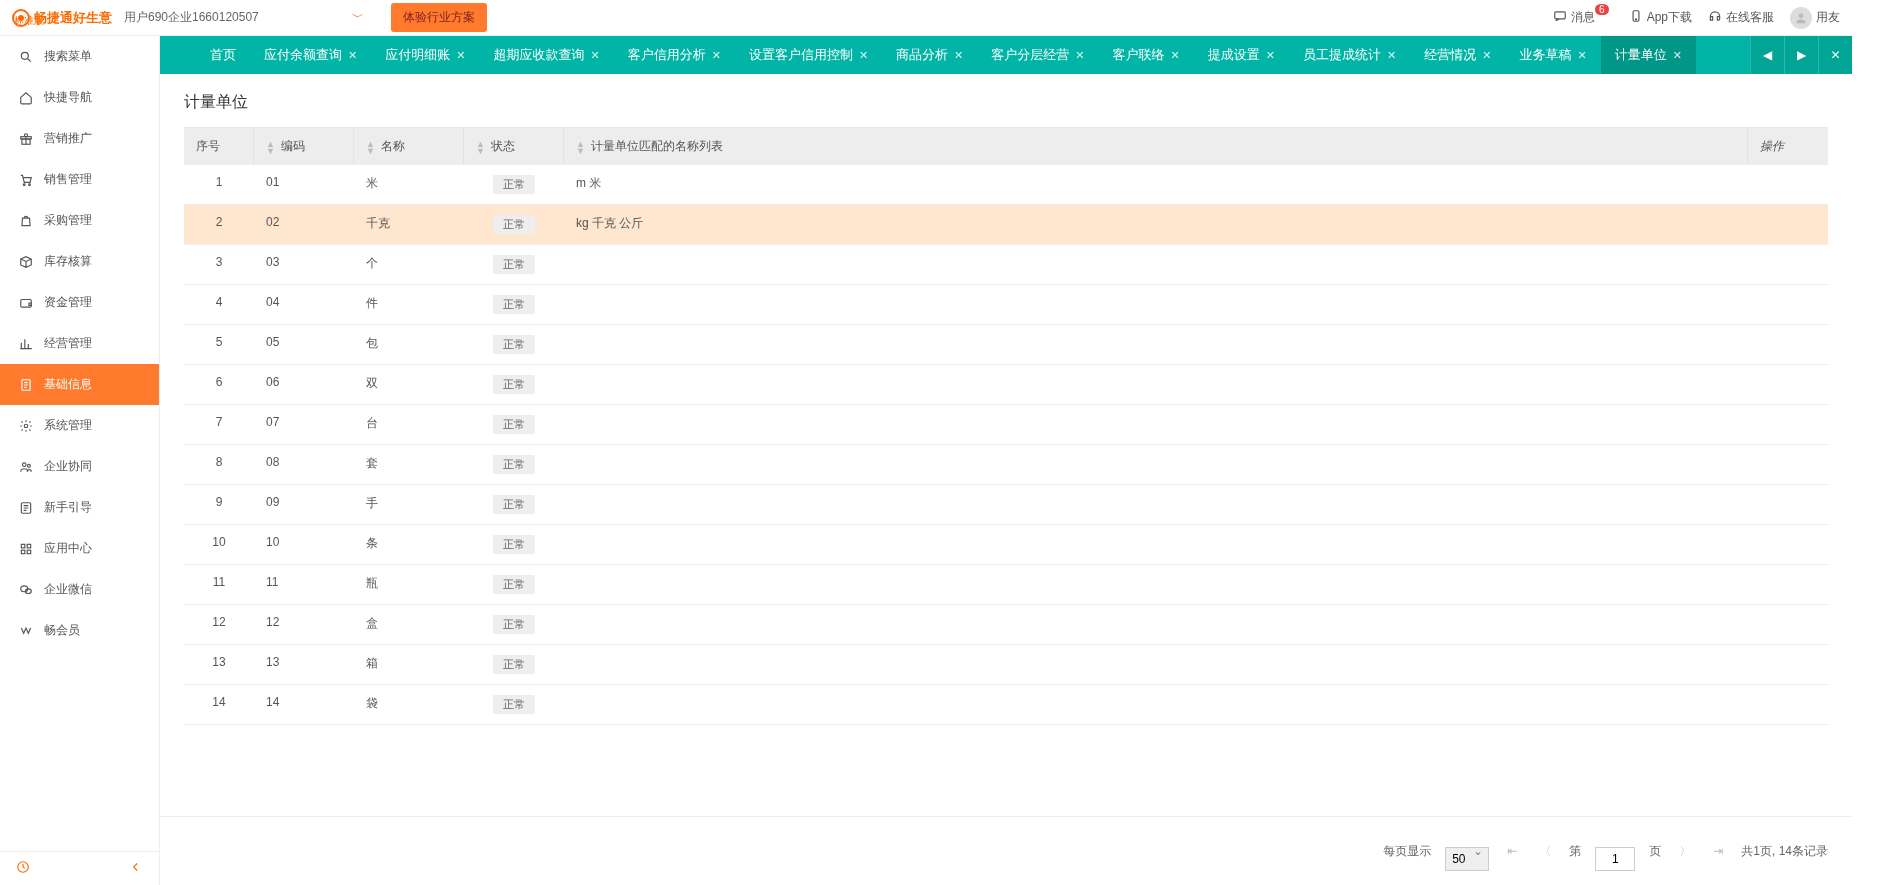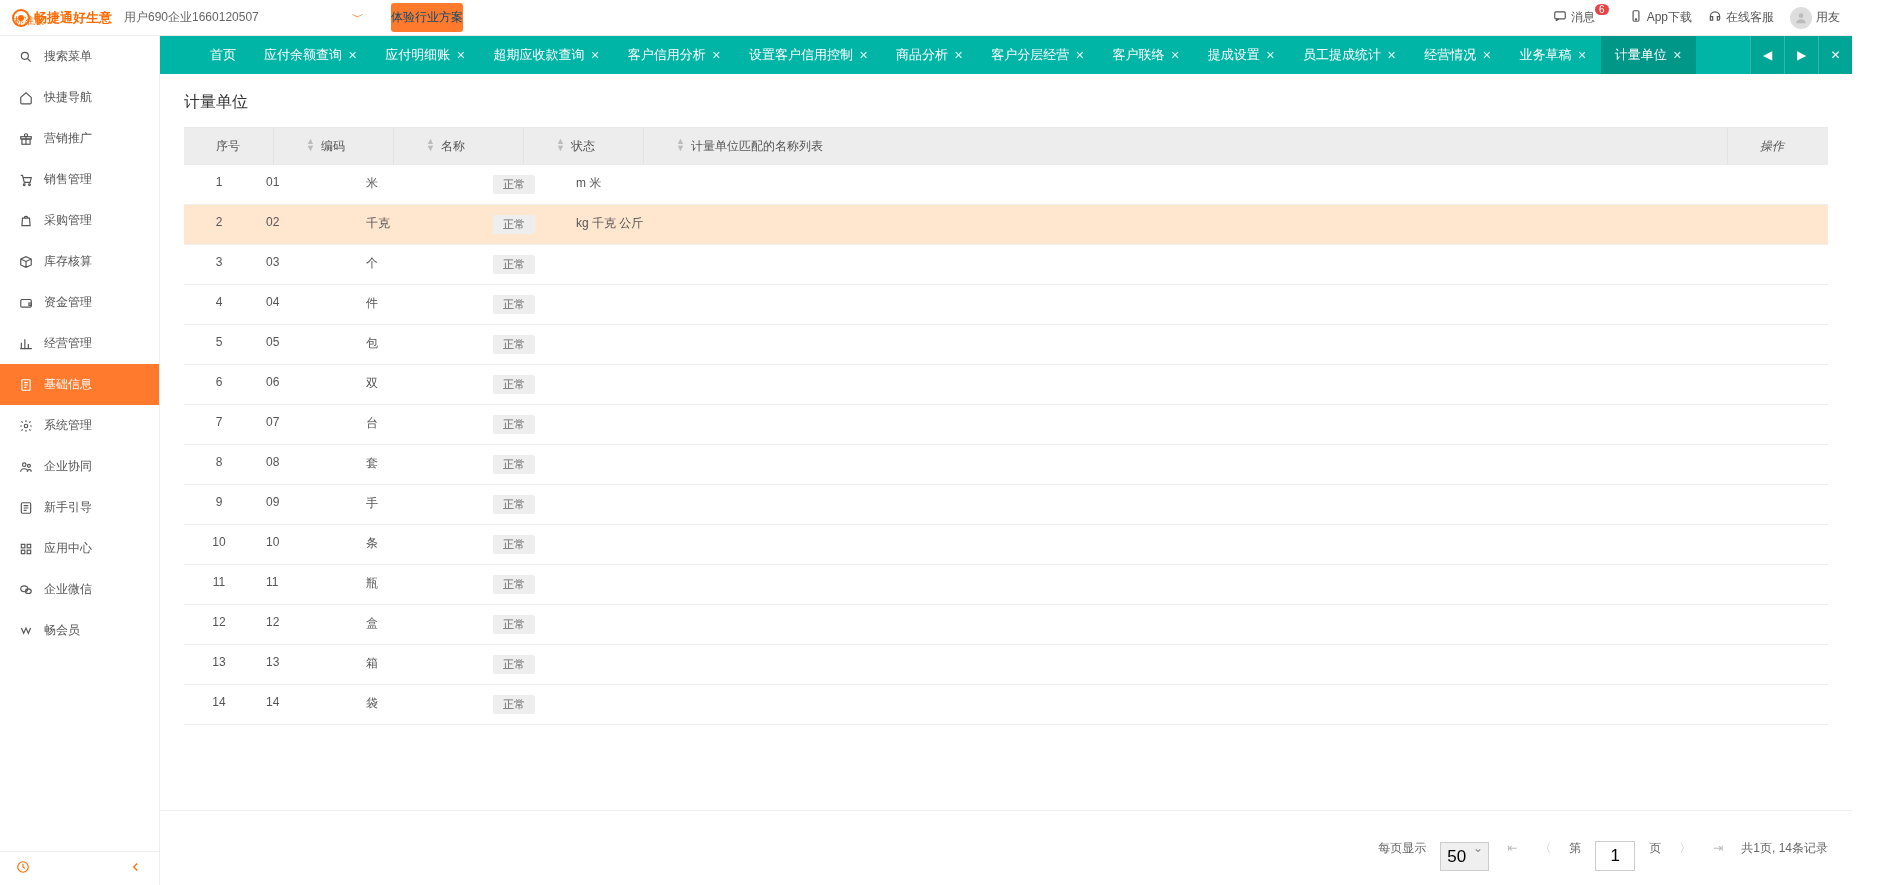--- a/index.html
+++ b/index.html
@@ -9,21 +9,21 @@
 
 
 .header { display: flex; align-items: center; height: 36px; padding: 0 12px; border-bottom: 1px solid #eee; }
 .logo { display: flex; align-items: center; margin-right: 12px; }
 .logo-circle { width: 18px; height: 18px; border: 2px solid #ff6a00; border-radius: 50%; margin-right: 4px; position: relative; }
 .logo-circle::after { content: ''; position: absolute; width: 6px; height: 6px; background: #ff6a00; border-radius: 50%; top: 4px; left: 4px; }
 .logo-text { color: #ff6a00; font-size: 13px; font-weight: bold; }
 .logo-sub { font-size: 10px; color: #ff6a00; position: absolute; top: 14px; left: 14px; }
 .tenant-select { display: flex; align-items: center; color: #666; margin-right: 27px; cursor: pointer; min-width: 240px; }
 .tenant-select .chev { color: #ff6a00; margin-left: auto; }
-.btn-orange { background: #ff7a2d; color: #0c4a6e; border: none; padding: 6px 0; border-radius: 3px; cursor: pointer; font-size: 12px; }
+.btn-orange { background: #ff7a2d; color: #7f1d1d; border: none; padding: 6px 12px; border-radius: 3px; cursor: pointer; font-size: 12px; }
 .header-right { margin-left: auto; display: flex; align-items: center; gap: 16px; }
 .hr-item { display: flex; align-items: center; gap: 4px; color: #555; cursor: pointer; }
 .badge { background: #e64545; color: #fff; border-radius: 8px; font-size: 10px; padding: 0 4px; position: relative; top: -8px; left: -4px; }
 .avatar { width: 22px; height: 22px; background: #ddd; border-radius: 50%; display: inline-flex; align-items: center; justify-content: center; color: #999; }
 
 
 .body { display: flex; flex: 1; overflow: hidden; }
 .sidebar { width: 160px; border-right: 1px solid #eee; background: #fff; display: flex; flex-direction: column; }
 .side-item { display: flex; align-items: center; gap: 10px; padding: 12px 18px; color: #555; cursor: pointer; }
 .side-item.active { background: #ff7a2d; color: #fff; }
@@ -39,35 +39,35 @@
 .tabs-ctrl { display: flex; margin-left: auto; }
 .tabs-ctrl .tbtn { width: 34px; display: flex; align-items: center; justify-content: center; border-left: 1px solid rgba(255,255,255,.2); cursor: pointer; }
 .tabs-ctrl .tbtn.teal { background: #00a596; }
 
 .content { flex: 1; padding: 18px 24px 0; display: flex; flex-direction: column; overflow: hidden; }
 .page-title { font-size: 16px; color: #333; margin-bottom: 14px; }
 
 .table { flex: 1; overflow: auto; border-top: 1px solid #e8e8e8; }
 .thead { display: flex; background: #ededed; color: #555; font-size: 12px; }
 .th, .td { padding: 10px 12px; border-right: 1px solid #e3e3e3; }
-.th { display: flex; align-items: flex-start; gap: 6px; margin-left: 20px; }
+.th { display: flex; align-items: flex-end; gap: 6px; }
 .col-idx { width: 70px; text-align: center; }
 .col-code { width: 100px; }
 .col-name { width: 110px; }
 .col-status { width: 100px; text-align: center; }
 .col-match { flex: 1; }
 .col-op { width: 80px; text-align: center; border-right: none; font-style: italic; }
 .sort { color: #bbb; font-size: 9px; line-height: 7px; }
 .tbody .row { display: flex; border-bottom: 1px solid #eee; }
 .tbody .row.hl { background: #ffe6cf; }
 .td { border-right: none; color: #555; }
 .status-tag { background: #eee; color: #666; padding: 2px 10px; border-radius: 2px; font-size: 11px; display: inline-block; }
 
 .pager { display: flex; align-items: center; justify-content: flex-end; gap: 14px; padding: 14px 24px; border-top: 1px solid #eee; color: #666; }
-.pager select, .pager input { border: 1px solid #ccc; padding: 4px 6px; font-size: 17px; margin-top: 16px; }
+.pager select, .pager input { border: 1px solid #ccc; padding: 4px 6px; font-size: 12px; margin-top: 16px; }
 .pager .pg-btn { color: #bbb; cursor: pointer; padding: 0 4px; }
 .pager input { width: 40px; text-align: center; }
 .pager .sel-wrap { position: relative; display: inline-flex; align-items: center; }
 .pager .sel-wrap select { appearance: none; padding-right: 22px; }
 .pager .sel-wrap .chev { position: absolute; right: 6px; pointer-events: none; color: #888; }
 
 svg { width: 14px; height: 14px; }
 </style>
 </head>
 <body>

